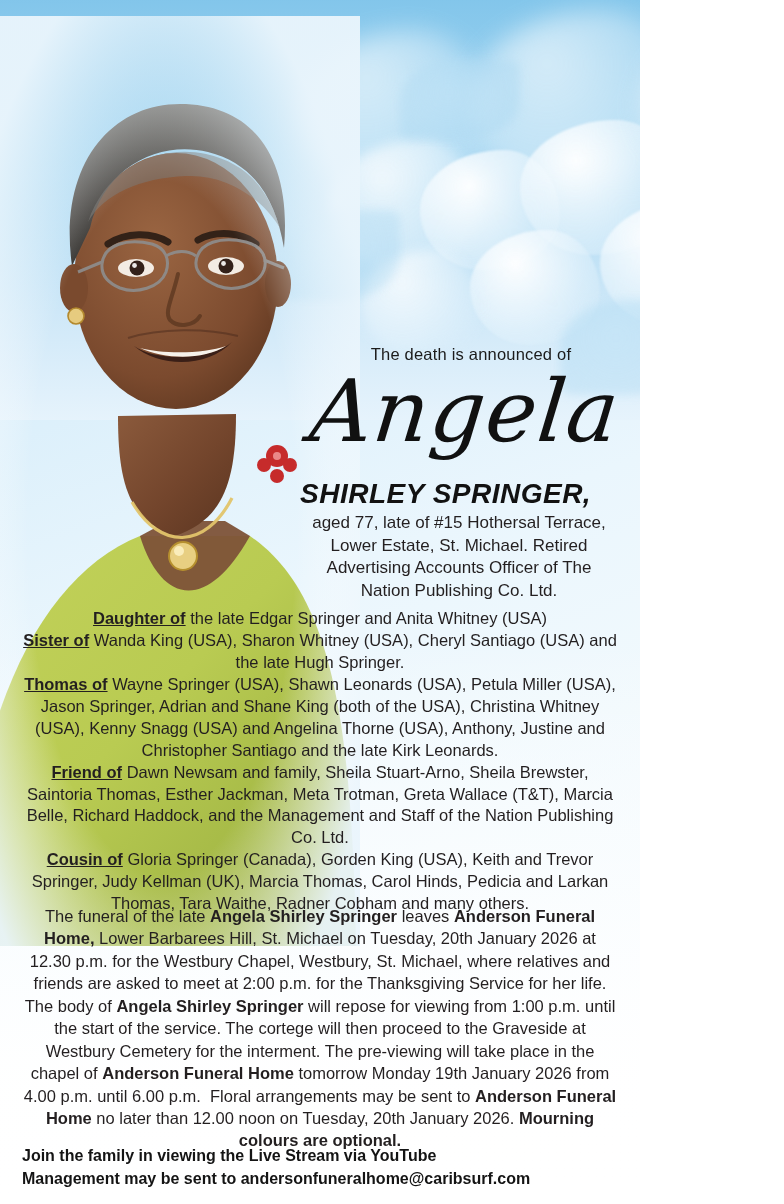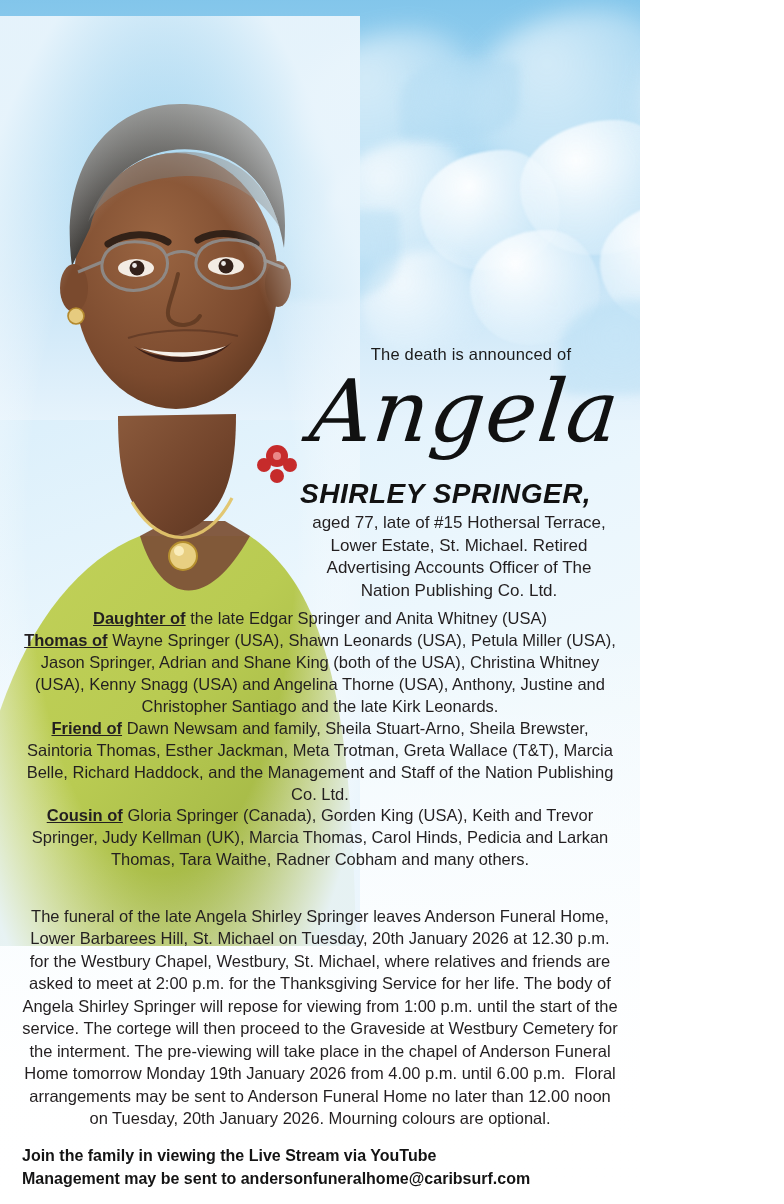--- a/index.html
+++ b/index.html
@@ -138,21 +138,21 @@
 
   .arrangements {
     position: absolute;
     left: 22px;
     right: 22px;
     top: 905px;
     text-align: center;
     font-size: 16.5px;
     line-height: 1.36;
   }
-  .arrangements b { font-weight: normal; }
+  .arrangements b { font-weight: bold; }
 
   .closing {
     position: absolute;
     left: 22px;
     right: 22px;
     bottom: 14px;
     font-size: 16px;
     line-height: 1.45;
     font-weight: bold;
     color: #141414;
@@ -278,20 +278,21 @@
     <div class="announce">The death is announced of</div>
 
     <div class="firstname">Angela</div>
 
     <div class="surname">SHIRLEY SPRINGER,</div>
 
     <div class="intro">aged 77, late of #15 Hothersal Terrace, Lower Estate, St. Michael. Retired Advertising Accounts Officer of The Nation Publishing Co. Ltd.</div>
 
     <div class="relations">
         <p><b>Daughter of</b> the late Edgar Springer and Anita Whitney (USA)</p>
+        <p><b>Sister of</b> Wanda King (USA), Sharon Whitney (USA), Cheryl Santiago (USA) and the late Hugh Springer.</p>
         <p><b>Thomas of</b> Wayne Springer (USA), Shawn Leonards (USA), Petula Miller (USA), Jason Springer, Adrian and Shane King (both of the USA), Christina Whitney (USA), Kenny Snagg (USA) and Angelina Thorne (USA), Anthony, Justine and Christopher Santiago and the late Kirk Leonards.</p>
         <p><b>Friend of</b> Dawn Newsam and family, Sheila Stuart-Arno, Sheila Brewster, Saintoria Thomas, Esther Jackman, Meta Trotman, Greta Wallace (T&amp;T), Marcia Belle, Richard Haddock, and the Management and Staff of the Nation Publishing Co. Ltd.</p>
         <p><b>Cousin of</b> Gloria Springer (Canada), Gorden King (USA), Keith and Trevor Springer, Judy Kellman (UK), Marcia Thomas, Carol Hinds, Pedicia and Larkan Thomas, Tara Waithe, Radner Cobham and many others.</p>
       </div>
 
     <div class="arrangements">The funeral of the late <b>Angela Shirley Springer</b> leaves <b>Anderson Funeral Home,</b> Lower Barbarees Hill, St. Michael on Tuesday, 20th January 2026 at 12.30 p.m. for the Westbury Chapel, Westbury, St. Michael, where relatives and friends are asked to meet at 2:00 p.m. for the Thanksgiving Service for her life. The body of <b>Angela Shirley Springer</b> will repose for viewing from 1:00 p.m. until the start of the service. The cortege will then proceed to the Graveside at Westbury Cemetery for the interment. The pre-viewing will take place in the chapel of <b>Anderson Funeral Home</b> tomorrow Monday 19th January 2026 from 4.00 p.m. until 6.00 p.m.&nbsp; Floral arrangements may be sent to <b>Anderson Funeral Home</b> no later than 12.00 noon on Tuesday, 20th January 2026. <b>Mourning colours are optional.</b></div>
 
     <div class="closing">
       <div>Join the family in viewing the Live Stream via YouTube</div>
       <div>Management may be sent to andersonfuneralhome@caribsurf.com</div>

